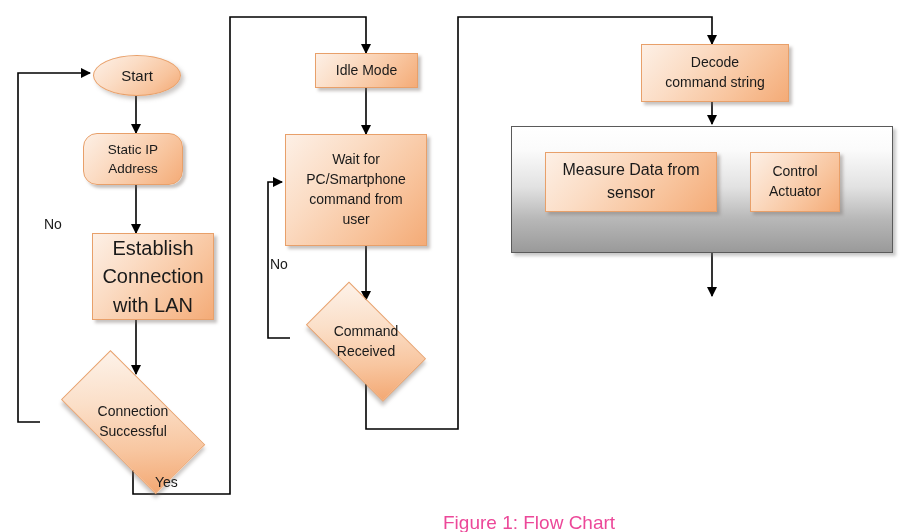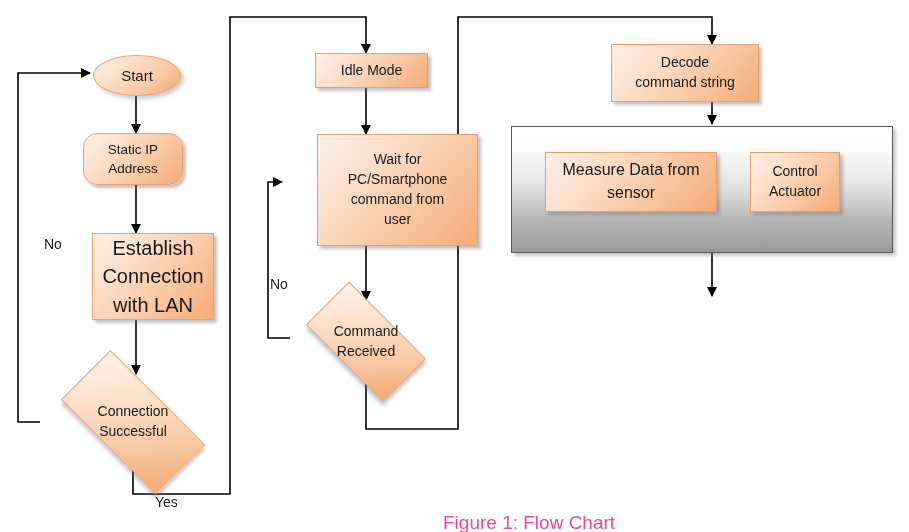--- a/index.html
+++ b/index.html
@@ -105,21 +105,20 @@
     border: 1px solid #5a5a5a;
     box-shadow: 3px 3px 3px rgba(120,120,120,0.40);
   }
 
   
   .edge-label {
     position: absolute;
     color: #1a1a1a;
     font-size: 14px;
     white-space: nowrap;
-    margin-top: 20px;
   }
 
   
   .caption {
     position: absolute;
     color: #ec4899;
     font-size: 19px;
     white-space: nowrap;
   }
 </style>
@@ -177,40 +176,40 @@
 
   <div class="node diamond" style="left:40px; top:374px; width:186px; height:96px; font-size:14px;">
     <span class="face"></span>
     <span class="lbl">Connection
 Successful</span>
   </div>
 
   <span class="edge-label" style="left:44px; top:216px;">No</span>
   <span class="edge-label" style="left:155px; top:474px;">Yes</span>
 
-  <div class="node box" style="left:315px; top:53px; width:113px; height:35px; font-size:14px;">
+  <div class="node box" style="left:315px; top:53px; width:103px; height:35px; font-size:14px;">
     <span class="lbl">Idle Mode</span>
   </div>
 
-  <div class="node box" style="left:285px; top:134px; width:161px; height:112px; font-size:14px;margin-left:32px;">
+  <div class="node box" style="left:285px; top:134px; width:142px; height:112px; font-size:14px;">
     <span class="lbl">Wait for
 PC/Smartphone
 command from
 user</span>
   </div>
 
   <div class="node diamond" style="left:290px; top:300px; width:152px; height:84px; font-size:14px;">
     <span class="face"></span>
     <span class="lbl">Command
 Received</span>
   </div>
 
   <span class="edge-label" style="left:270px; top:256px;">No</span>
 
-  <div class="node box" style="left:611px; top:44px; width:148px; height:58px; font-size:14px;">
+  <div class="node box" style="left:641px; top:44px; width:148px; height:58px; font-size:14px;">
     <span class="lbl">Decode
 command string</span>
   </div>
 
   <div class="panel" style="left:511px; top:126px; width:382px; height:127px;"></div>
 
   <div class="node box" style="left:545px; top:152px; width:172px; height:60px; font-size:16px;">
     <span class="lbl">Measure Data from
 sensor</span>
   </div>

